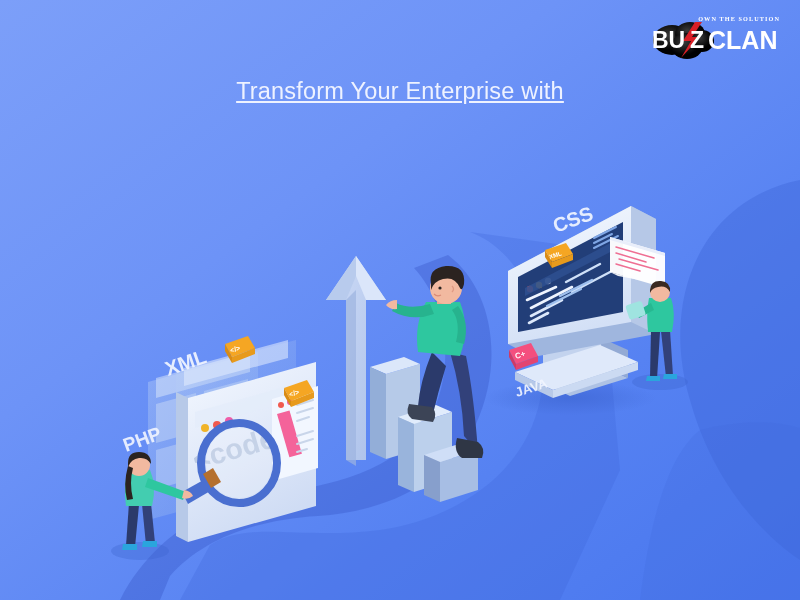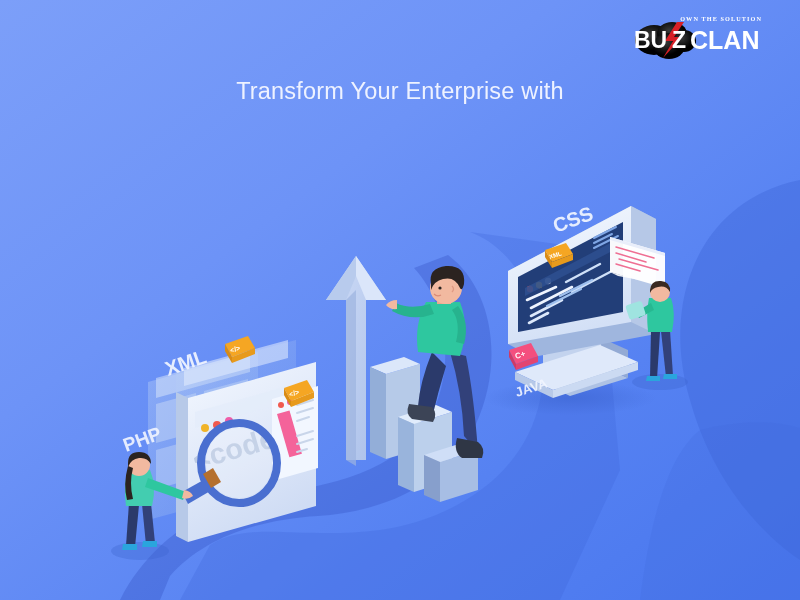--- a/index.html
+++ b/index.html
@@ -8,35 +8,36 @@
     font-family: "Liberation Sans", sans-serif;
     background: #5f88f5;
     position:relative;
   }
   #stage {
     position:absolute; inset:0; width:800px; height:600px; overflow:hidden;
     background: linear-gradient(135deg, #7a9ef8 0%, #6f95f7 28%, #5a84f3 62%, #4a78ef 100%);
   }
   
   .logo-wrap {
-    position:absolute; right:36px; top:14px; width:132px; height:48px;
+    position:absolute; right:18px; top:14px; width:132px; height:48px;
   }
   .logo-tag {
     position:absolute; right:2px; top:1px;
     font-size:6.2px; letter-spacing:1.1px; color:#ffffff;
     font-weight:700; font-variant:small-caps; text-transform:uppercase;
     font-family:"Liberation Serif", serif;
   }
   .logo-main {
     position:absolute; left:0; top:8px; width:132px; height:34px;
   }
   .titles { position:absolute; left:0; right:0; top:78px; text-align:center; }
   .title-line1 {
     font-size:23.5px; color:#eef2ff; font-weight:400; letter-spacing:.2px;
     line-height:1.15;
+    text-decoration:underline;
   }
   .title-line2 {
     margin-top:14px;
     font-size:24.5px; color:#ffffff; font-weight:700; letter-spacing:-.1px;
     line-height:1.15;
   }
   
   #illus { position:absolute; left:0; top:0; width:800px; height:600px; }
   .lbl { font-family:"Liberation Sans", sans-serif; font-weight:700; fill:#f2f6ff; }
   .badge-txt { font-family:"Liberation Sans", sans-serif; font-weight:700; fill:#ffffff; }

